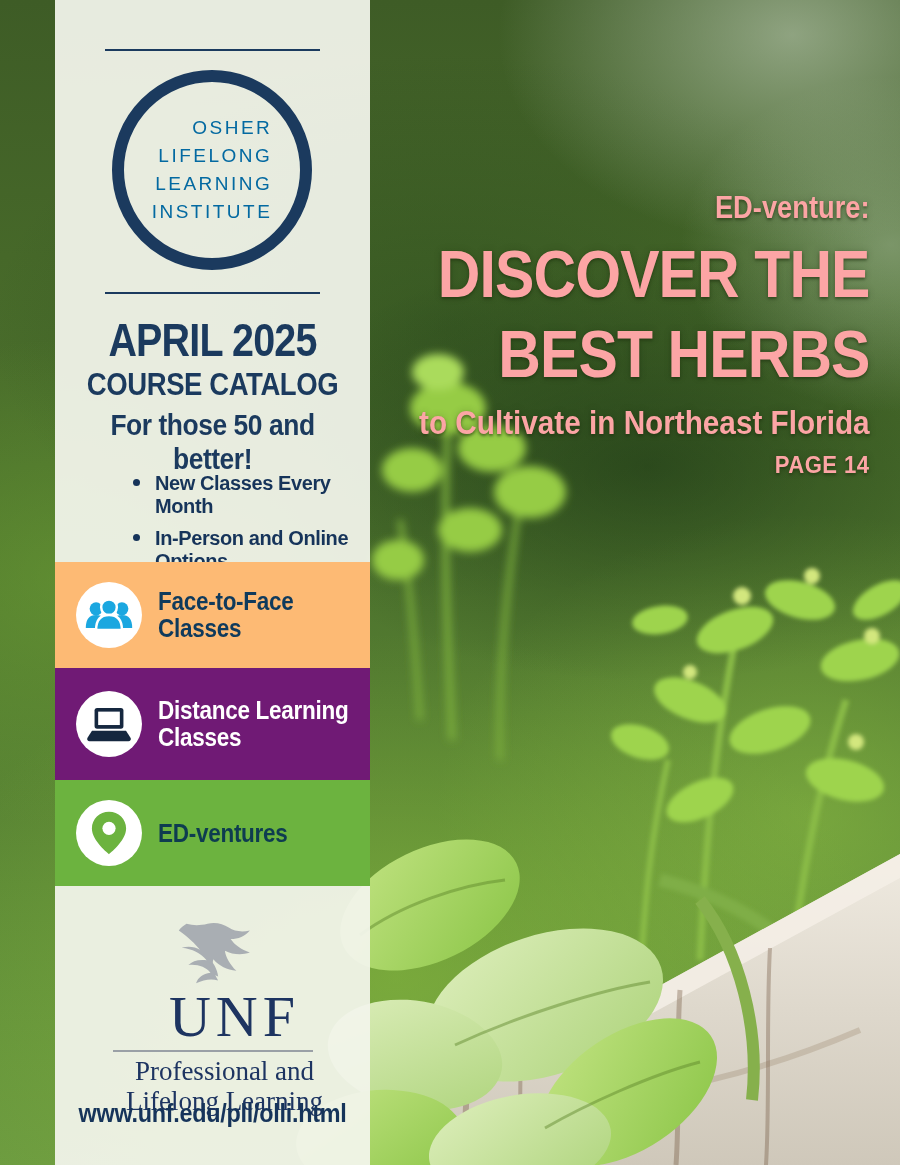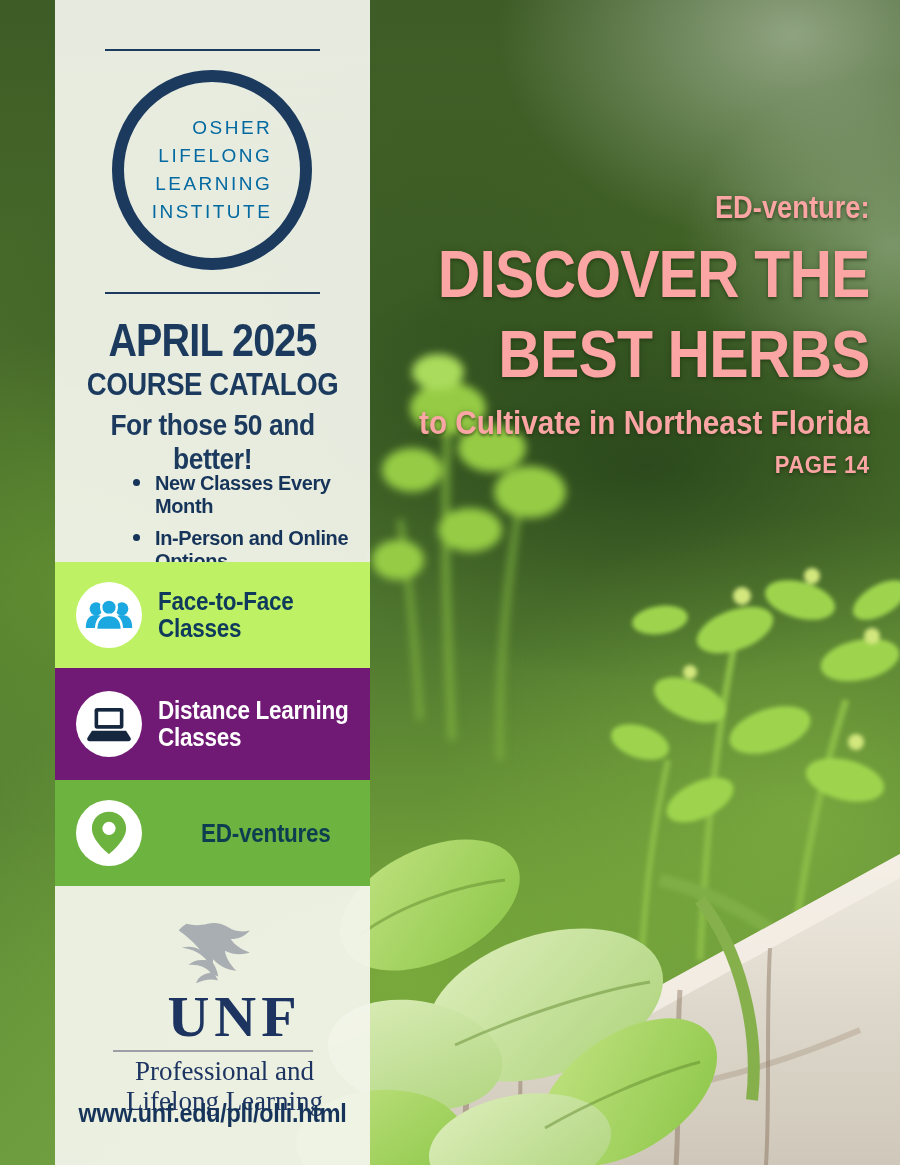--- a/index.html
+++ b/index.html
@@ -44,30 +44,30 @@
   .cat.title{top:366px;font-size:32px;font-weight:bold;transform:scaleX(.86);letter-spacing:-.5px;}
   .cat.tag{top:408px;font-size:30px;font-weight:bold;transform:scaleX(.88);letter-spacing:-.5px;}
   .bullets{position:absolute;top:456px;left:58px;width:250px;margin:16px;padding:0;list-style:none;}
   .bullets li{position:relative;padding-left:26px;margin-bottom:9px;
               font-size:20px;font-weight:bold;letter-spacing:-.4px;color:#16345a;}
   .bullets .dot{position:absolute;left:4px;top:7px;width:7px;height:7px;border-radius:50%;background:#16345a;}
 
   .bands{position:absolute;left:0;top:562px;width:315px;}
   .band{position:relative;height:106px;display:flex;align-items:center;}
   .band.navy{height:112px;}
-  .band-blue{background:#bef264;color:#0f3a5c;}
+  .band-blue{background:#fdba74;color:#0f3a5c;}
   .band-navy{background:#701a75;color:#ffffff;}
-  .band-green{background:#6cb33f;color:#0e3c50;gap:43px;}
+  .band-green{background:#6cb33f;color:#0e3c50;}
   .bicon{flex:0 0 auto;margin-left:21px;width:66px;height:66px;}
   .blabel{margin-left:16px;font-size:25px;font-weight:bold;line-height:27px;
           transform:scaleX(.9);transform-origin:0 50%;letter-spacing:-.3px;}
 
   .unf{position:absolute;left:0;top:918px;width:315px;text-align:center;color:#1d3461;}
   .unf .bird{height:72px;}
-  .unf .mark{font-family:"Liberation Serif",serif;font-size:58px;font-weight:bold;
+  .unf .mark{font-family:"Liberation Serif",serif;font-size:58px;font-weight:normal;
              letter-spacing:5px;line-height:54px;margin-top:-4px;margin-left:44px;}
   .unf .div{width:200px;height:0;border-top:2px solid #9aa0a6;margin:6px auto 4px;}
   .unf .dept{font-family:Liberation Serif, serif;font-size:27px;line-height:30px;padding-left:24px;}
   .url{position:absolute;left:0;top:1098px;width:315px;text-align:center;
        font-size:26px;font-weight:bold;color:#16345a;transform:scaleX(.9);letter-spacing:-.3px;}
 </style>
 </head>
 <body>
 
 <div class="page">

